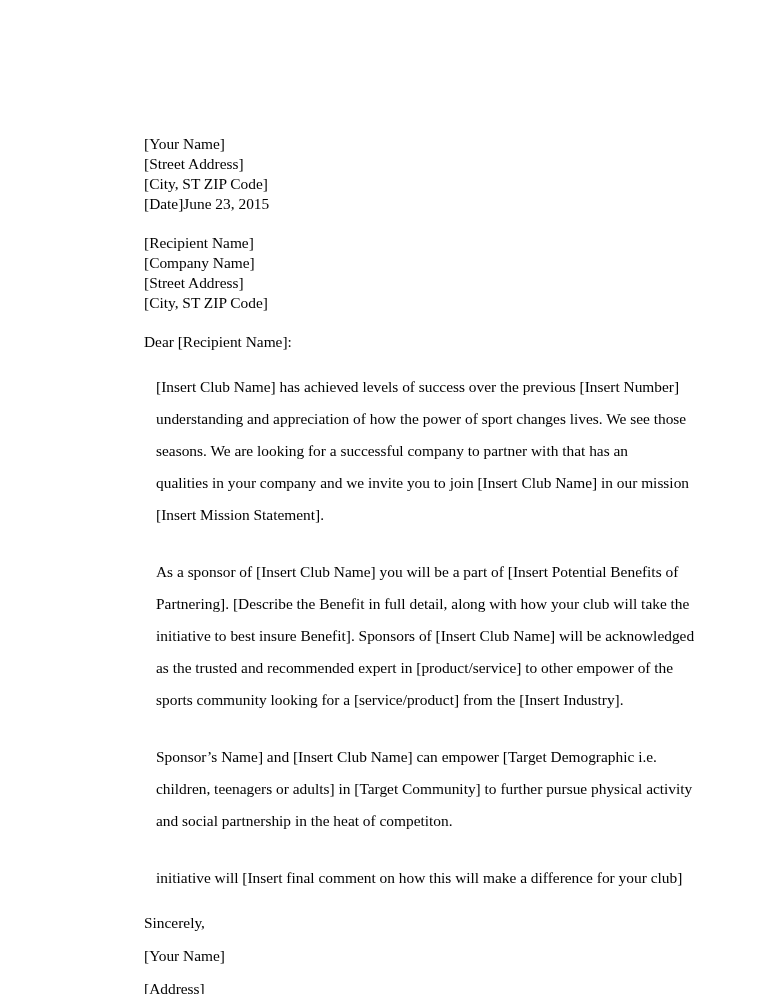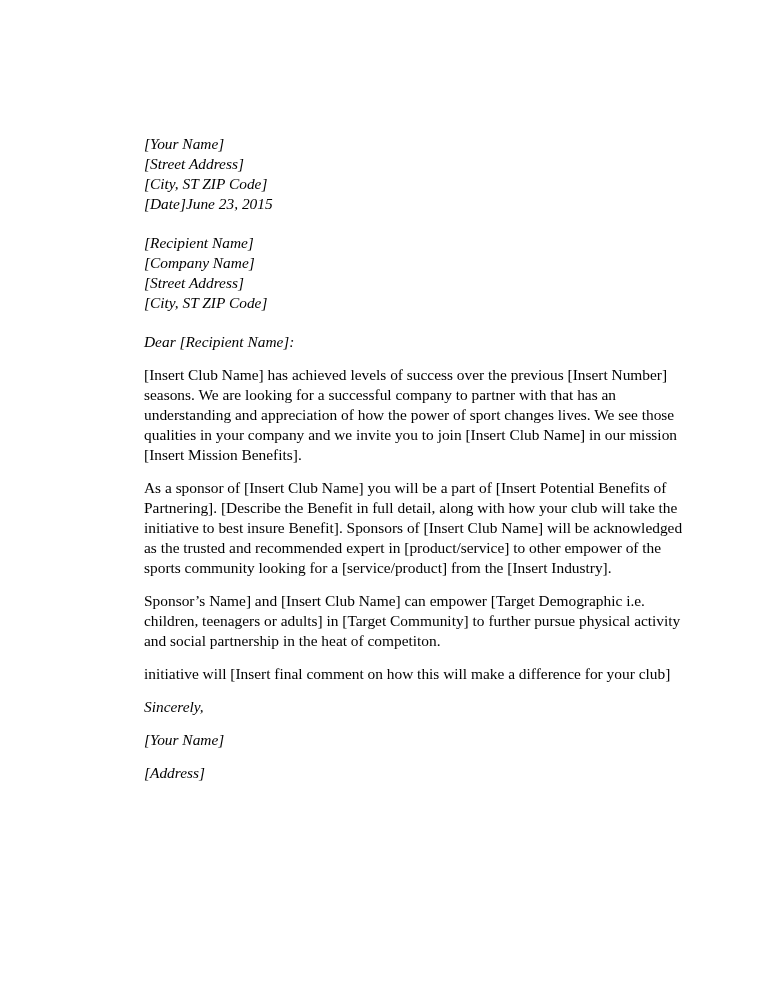--- a/index.html
+++ b/index.html
@@ -1,22 +1,22 @@
 <!DOCTYPE html>
 <html><head>
 <meta charset="utf-8">
 <style>
   html, body { margin:0; padding:0; background:#ffffff; }
   body { width:768px; height:994px; position:relative; overflow:hidden;
          font-family:"Liberation Serif", "DejaVu Serif", serif; color:#000; font-size:15.4px; }
   .page { position:absolute; left:144px; top:134px; width:500px; }
-  .line { height:20px; line-height:20px; white-space:nowrap;font-style:italic; }
+  .line { height:20px; line-height:20px; white-space:nowrap; }
   .gap-addr { height:19px; }
   .gap-sal { height:19px; }
-  p.para { margin:0; line-height:20px; white-space:nowrap; }
+  p.para { margin:12px; line-height:20px; white-space:nowrap; }
   .sp { height:13px; }
 </style>
 </head>
 <body>
 
 <div class="page">
   <div>
     <div class="line">[Your Name]</div>
     <div class="line">[Street Address]</div>
     <div class="line">[City, ST  ZIP Code]</div>
@@ -28,24 +28,24 @@
     <div class="line">[Company Name]</div>
     <div class="line">[Street Address]</div>
     <div class="line">[City, ST  ZIP Code]</div>
   </div>
   <div class="gap-sal"></div>
   <div class="line">Dear [Recipient Name]:</div>
   <div class="sp"></div>
 
   <div>
     <p class="para">[Insert Club Name] has achieved levels of success over the previous [Insert Number]</p>
+    <p class="para">understanding and appreciation of how the power of sport changes lives.  We see those</p>
     <p class="para">seasons.  We are looking for a successful company to partner with that has an</p>
-    <p class="para">understanding and appreciation of how the power of sport changes lives.  We see those</p>
     <p class="para">qualities in your company and we invite you to join [Insert Club Name] in our mission</p>
-    <p class="para">[Insert Mission Benefits].</p>
+    <p class="para">[Insert Mission Statement].</p>
   </div>
   <div class="sp"></div>
   <div>
     <p class="para">As a sponsor of [Insert Club Name] you will be a part of [Insert Potential Benefits of</p>
     <p class="para">Partnering].  [Describe the Benefit in full detail, along with how your club will take the</p>
     <p class="para">initiative to best insure Benefit].  Sponsors of [Insert Club Name] will be acknowledged</p>
     <p class="para">as the trusted and recommended expert in [product/service] to other empower of the</p>
     <p class="para">sports community looking for a [service/product] from the [Insert Industry].</p>
   </div>
   <div class="sp"></div>

